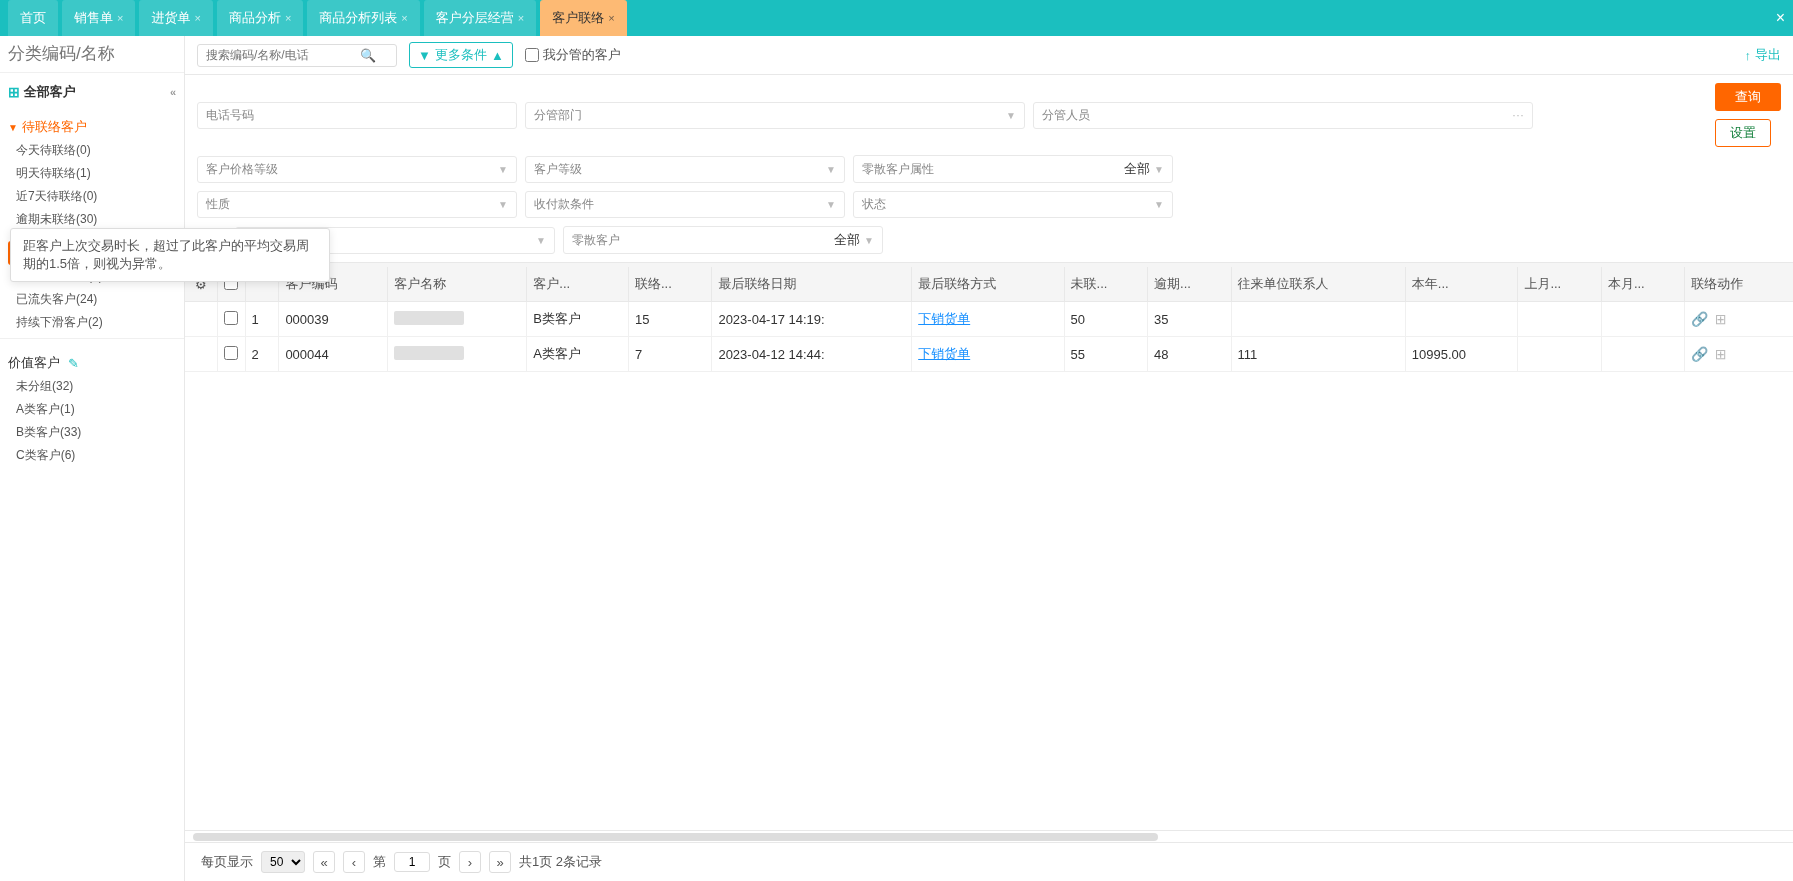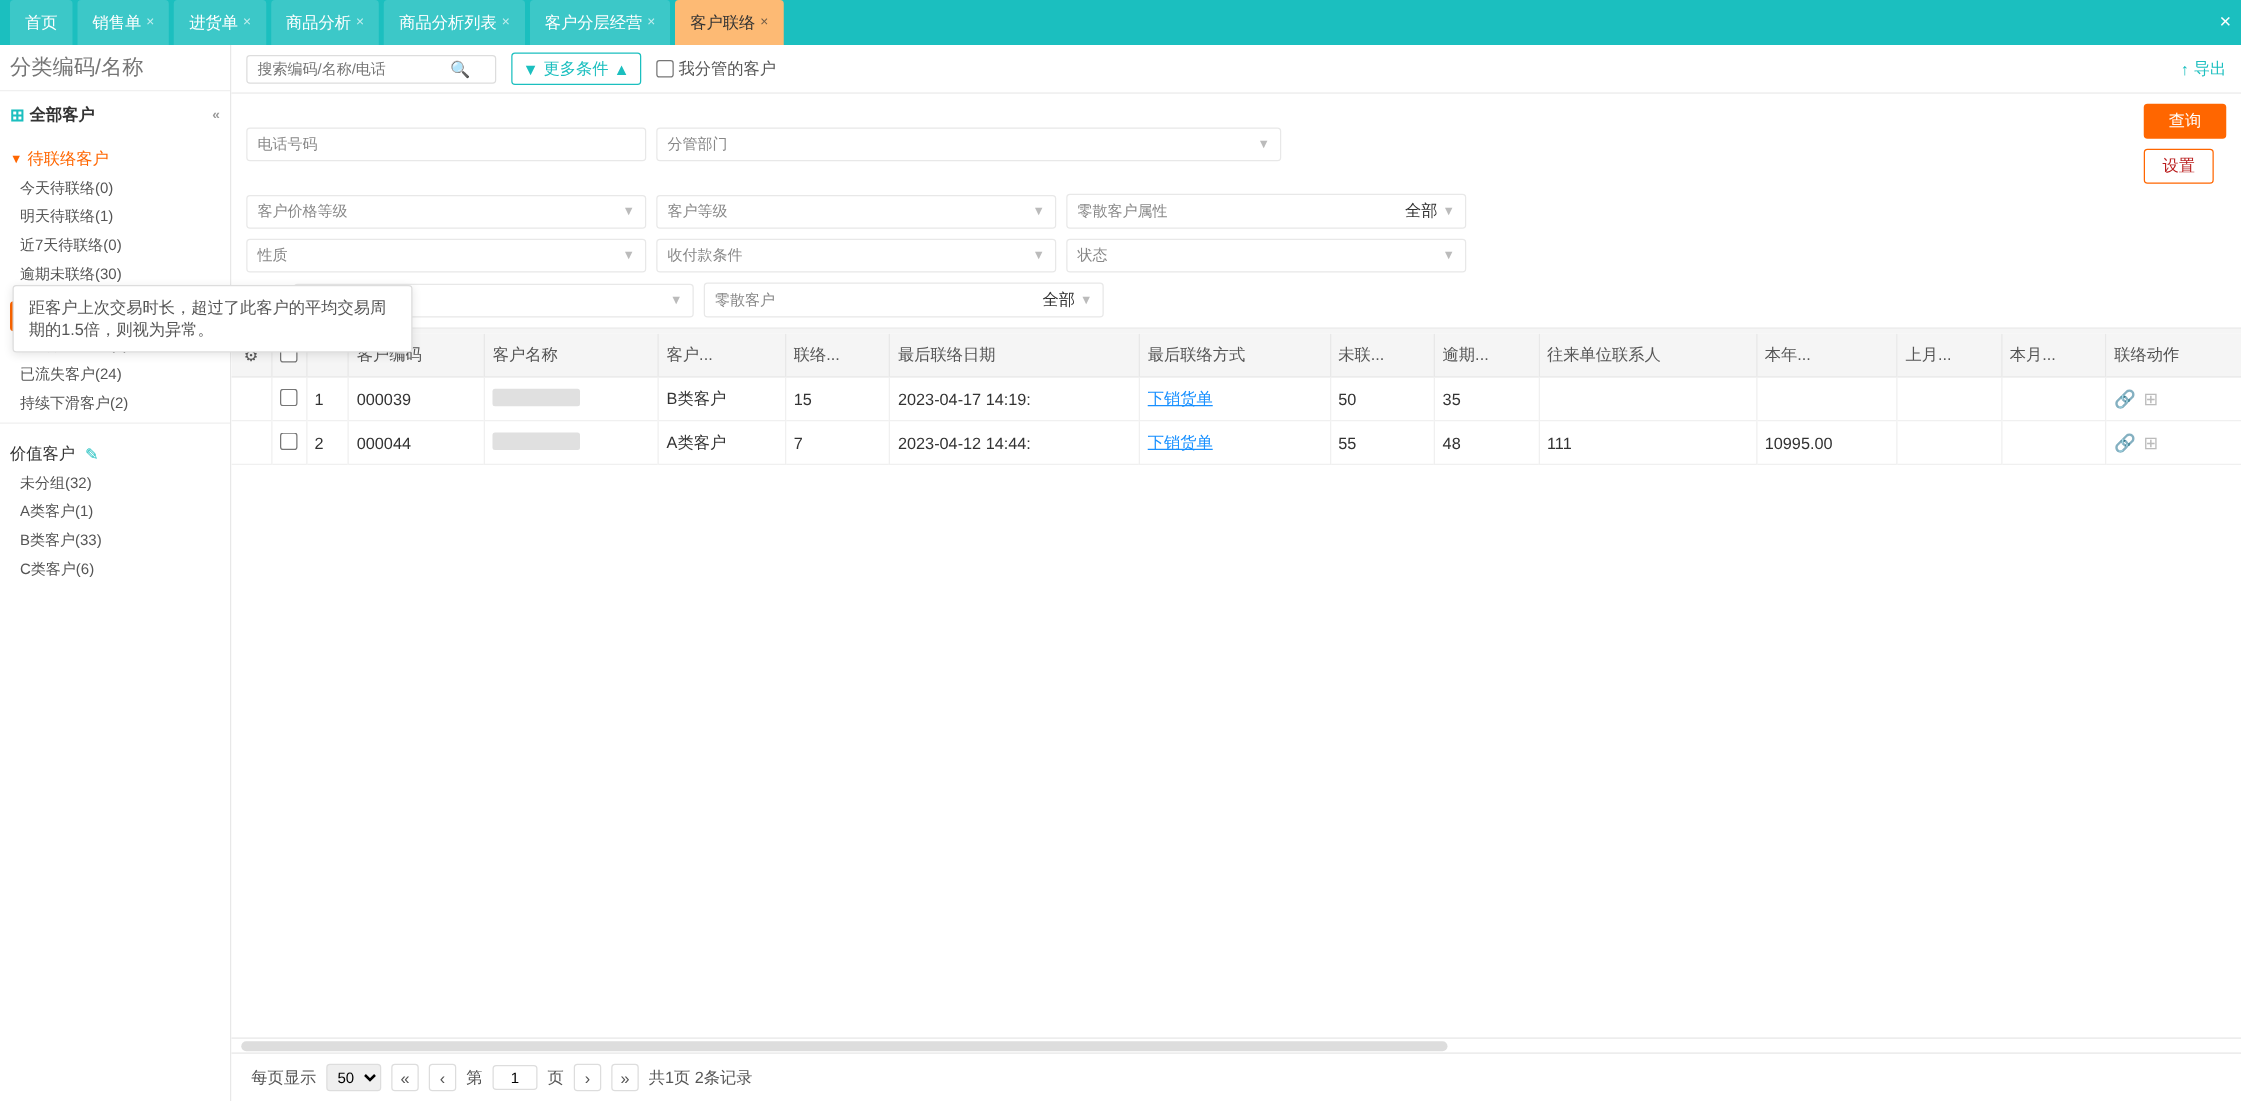--- a/index.html
+++ b/index.html
@@ -259,21 +259,21 @@
       background: #ff6600;
       color: white;
       border: none;
       border-radius: 3px;
       padding: 5px 20px;
       cursor: pointer;
       font-size: 13px;
     }
     .btn-settings {
       background: white;
-      color: #b91c1c;
+      color: #15803d;
       border: 1px solid #ff6600;
       border-radius: 3px;
       padding: 4px 14px;
       cursor: pointer;
       font-size: 13px;
     }
 
     
     .table-area {
       flex: 1;
@@ -482,20 +482,24 @@
 
     <div class="adv-filter">
       <div class="filter-row">
         <div class="filter-field">
           <label>电话号码</label>
         </div>
         <div style="flex:2; display:flex; gap:8px;">
           <div class="filter-field filter-field-wide" style="flex:2;">
             <label>分管部门</label>
             <span class="dropdown-arrow">▼</span>
+          </div>
+          <div class="filter-field filter-field-wide" style="flex:2;">
+            <label>分管人员</label>
+            <span style="color:#bbb; font-size:12px;">···</span>
           </div>
         </div>
         <div class="filter-actions">
           <button class="btn-query">查询</button>
           <button class="btn-settings">设置</button>
         </div>
       </div>
       <div class="filter-row">
         <div class="filter-field">
           <label>客户价格等级</label>

